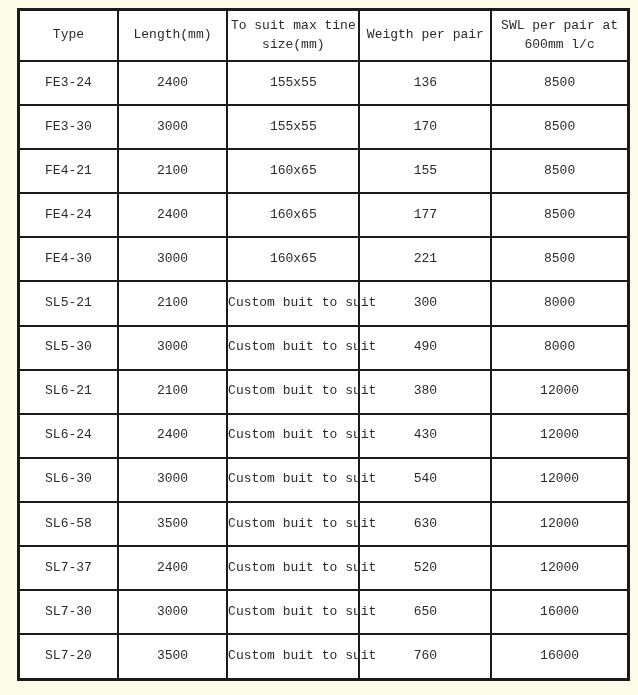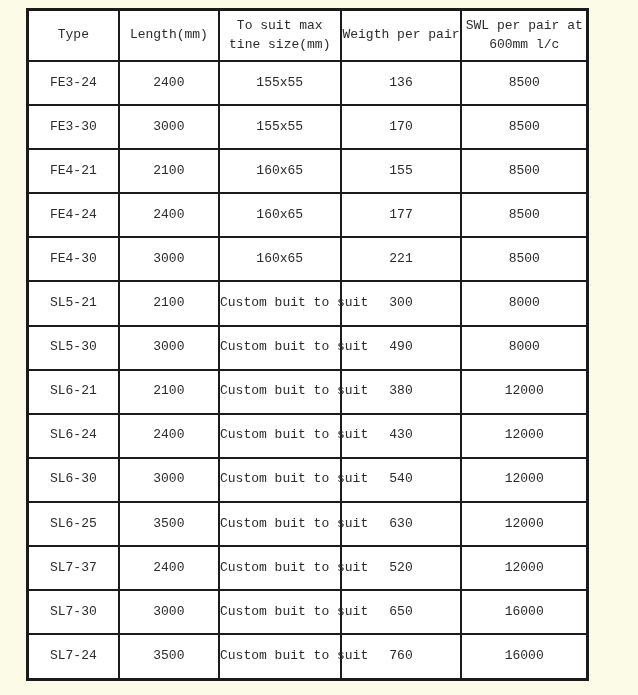--- a/index.html
+++ b/index.html
@@ -15,22 +15,22 @@
     font-family:"Liberation Mono","DejaVu Sans Mono",monospace;
     color:var(--ink);
     position:relative;
     overflow:hidden;
   }
   .page{
     position:absolute;inset:0;
   }
   table.spec-table{
     position:absolute;
-    left:26px;top:8px;
-    width:563px;height:673px;
+    left:17px;top:8px;
+    width:613px;height:673px;
     border-collapse:collapse;
     table-layout:fixed;
     background:var(--cell-bg);
     border:3px solid var(--line);
   }
   table.spec-table th,
   table.spec-table td{
     border:2px solid var(--line);
     text-align:center;
     vertical-align:middle;
@@ -138,42 +138,42 @@
           <td>12000</td>
         </tr>
         <tr>
           <td>SL6-30</td>
           <td>3000</td>
           <td>Custom buit to suit</td>
           <td>540</td>
           <td>12000</td>
         </tr>
         <tr>
-          <td>SL6-25</td>
+          <td>SL6-58</td>
           <td>3500</td>
           <td>Custom buit to suit</td>
           <td>630</td>
           <td>12000</td>
         </tr>
         <tr>
           <td>SL7-37</td>
           <td>2400</td>
           <td>Custom buit to suit</td>
           <td>520</td>
           <td>12000</td>
         </tr>
         <tr>
           <td>SL7-30</td>
           <td>3000</td>
           <td>Custom buit to suit</td>
           <td>650</td>
           <td>16000</td>
         </tr>
         <tr>
-          <td>SL7-24</td>
+          <td>SL7-20</td>
           <td>3500</td>
           <td>Custom buit to suit</td>
           <td>760</td>
           <td>16000</td>
         </tr>
       </tbody>
   </table>
 </div>
 
 </body></html>

